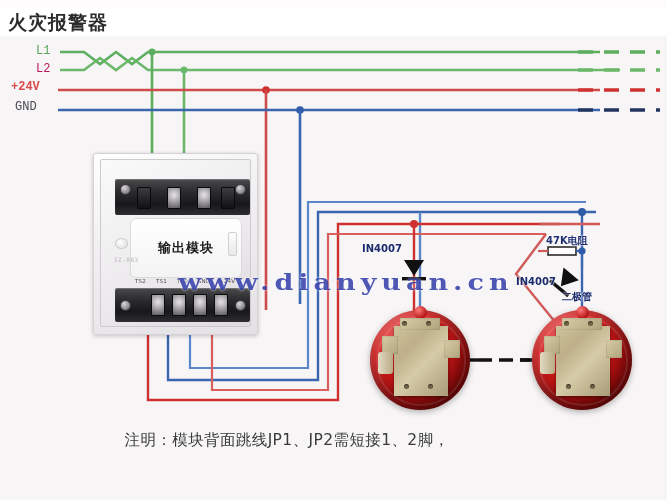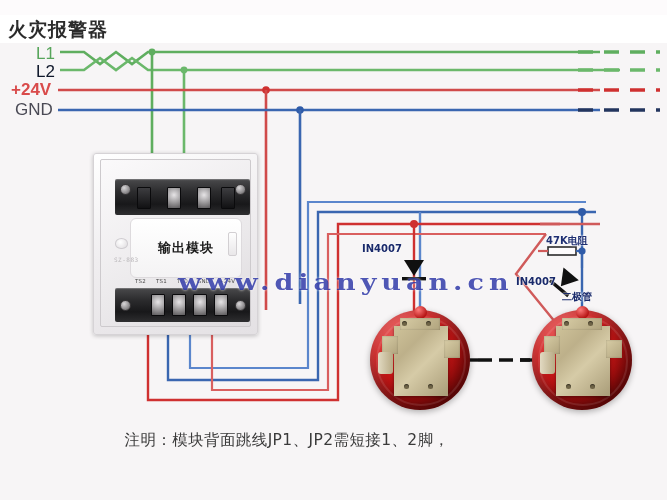--- a/index.html
+++ b/index.html
@@ -12,21 +12,21 @@
     width: 667px;
     height: 500px;
     overflow: hidden;
     background: #fdfbfc;
     font-family: "Liberation Sans", "DejaVu Sans", sans-serif;
   }
 
   
   #title-bar {
     position: absolute;
-    left: 0; top: 15px;
+    left: 0; top: 8px;
     width: 667px;
     height: 28px;
     background: #ffffff;
     z-index: 40;
   }
   #title-text {
     position: absolute;
     left: 8px; top: 2px;
     font-size: 19px;
     font-weight: bold;
@@ -46,27 +46,27 @@
   #svg-wires {
     position: absolute;
     left: 0; top: 0;
     width: 667px;
     height: 472px;
   }
 
   
   .bus-label {
     position: absolute;
-    font-size: 17px;
-    font-family: Liberation Sans, sans-serif;
+    font-size: 12px;
+    font-family: Liberation Mono, monospace;
     white-space: nowrap;
     letter-spacing: 0px;
   }
   #label-l1 { left: 36px; top: 16px;  color: #57a55b; }
-  #label-l2 { left: 36px; top: 34px;  color: #0f172a; }
+  #label-l2 { left: 36px; top: 34px;  color: #be185d; }
   #label-24v{ left: 11px; top: 52px;  color: #d94b4b; font-weight: bold; }
   #label-gnd{ left: 15px; top: 72px;  color: #4a4a55; }
 
   
   .part-label {
     position: absolute;
     font-size: 10px;
     color: #1a2a6b;
     font-family: "DejaVu Sans", sans-serif;
     white-space: nowrap;

